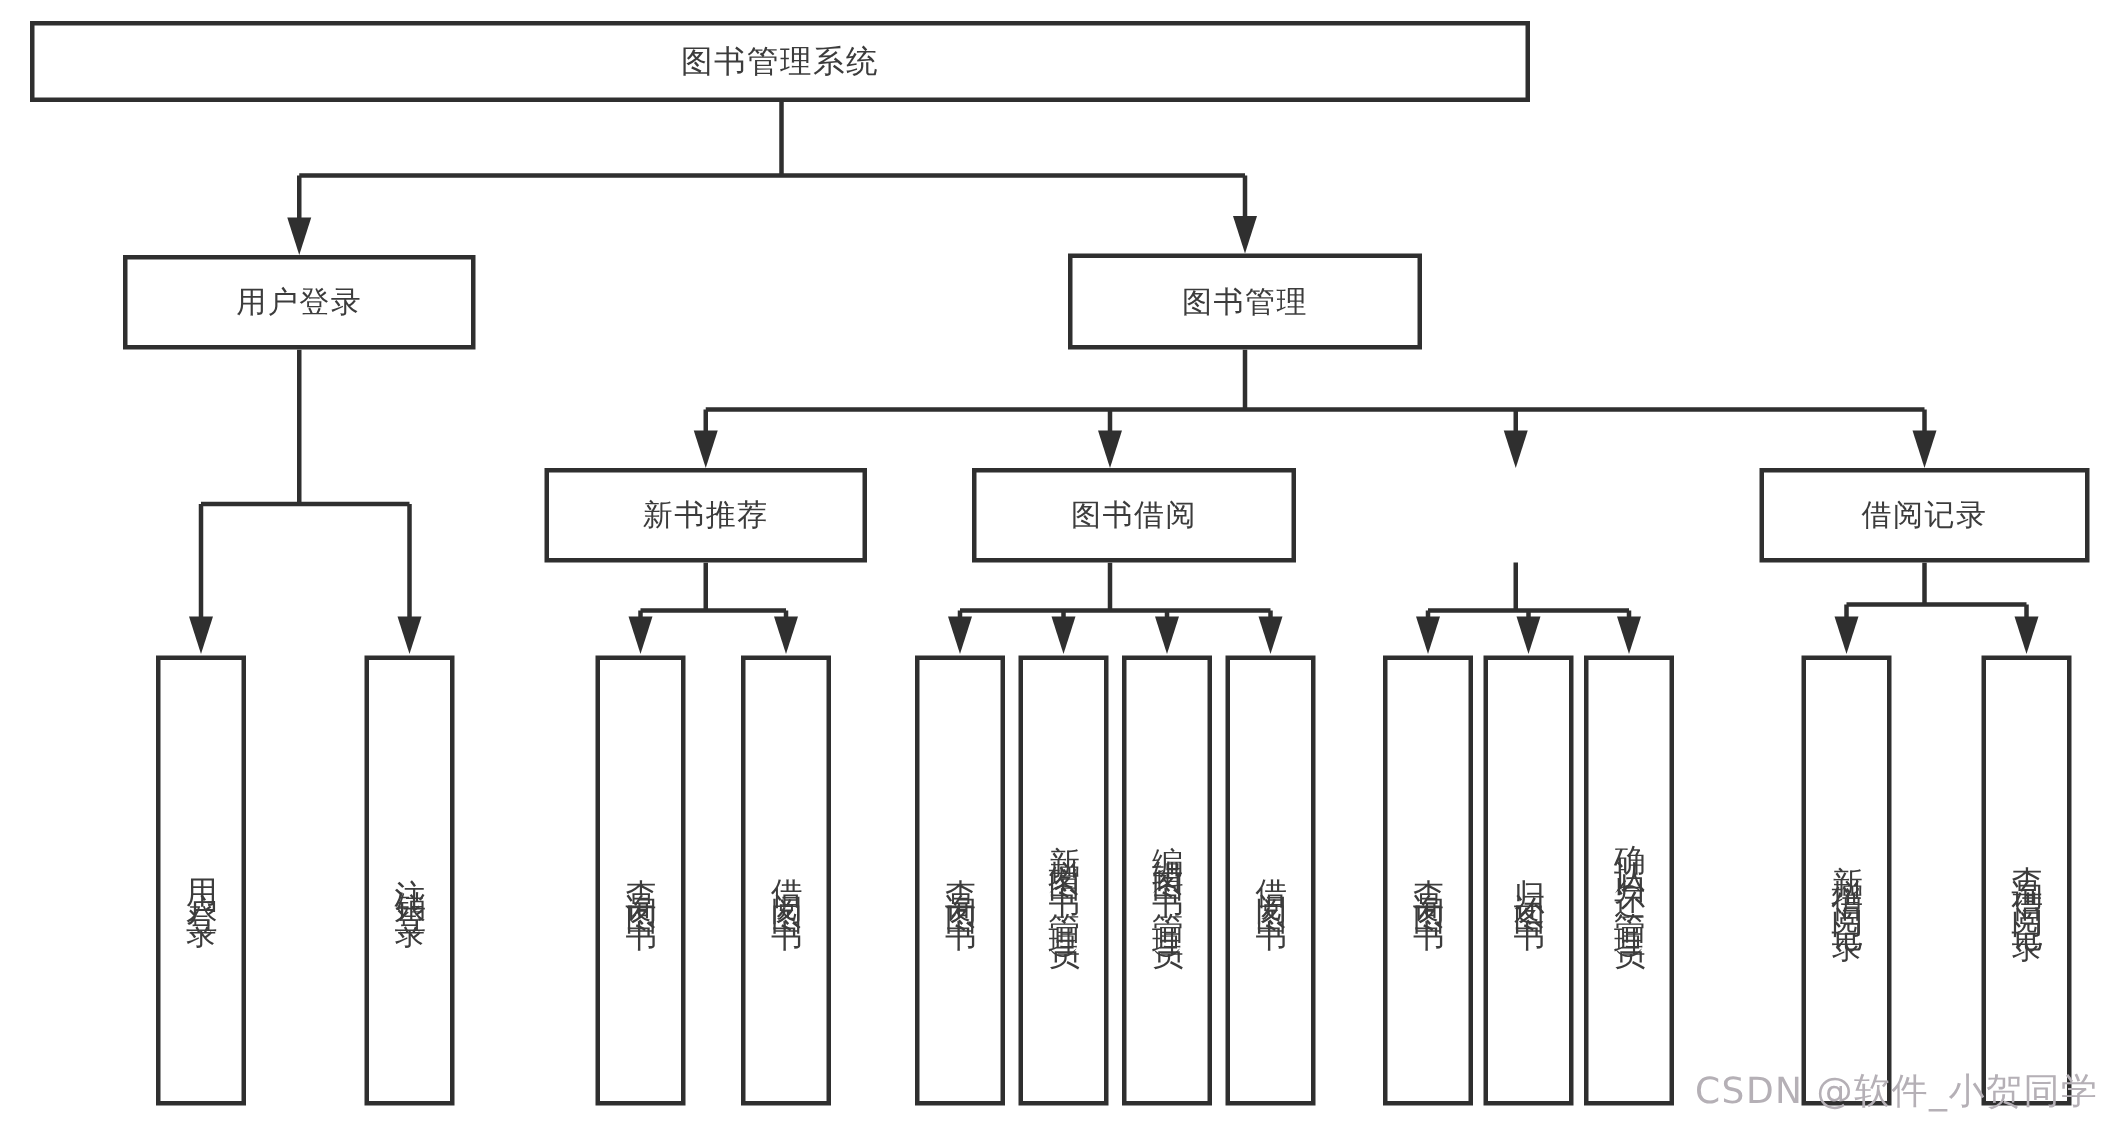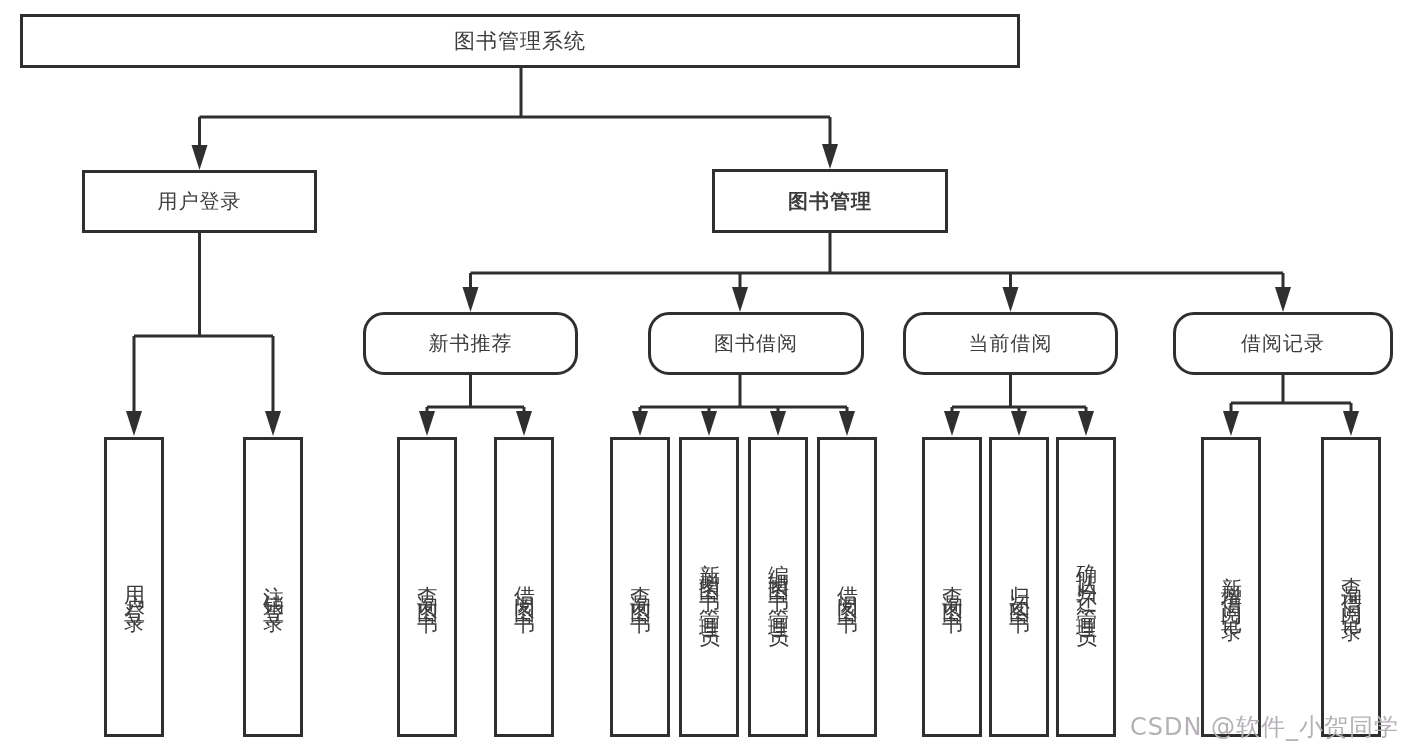--- a/index.html
+++ b/index.html
@@ -41,22 +41,22 @@
     display: flex;
     align-items: center;
     justify-content: center;
     color: var(--text, #3c3c3c);
     font-size: 20px;
     z-index: 1;
     letter-spacing: 1px;
   }
   .root  { left: 20px;  top: 14px;  width: 1000px; height: 54px; font-size: 21px; text-align: center; }
   .n-user    { left: 82px;  top: 170px; width: 235px; height: 63px; }
-  .n-bookmgr { left: 712px; top: 169px; width: 236px; height: 64px; font-weight: bold; }
-  .l3 { top: 312px; height: 63px; border-radius: 21px; }
+  .n-bookmgr { left: 712px; top: 169px; width: 236px; height: 64px; }
+  .l3 { top: 312px; height: 63px; }
   .n-newrec  { left: 363px;  width: 215px; }
   .n-borrow  { left: 648px;  width: 216px; }
   .n-current { left: 903px;  width: 215px; }
   .n-records { left: 1173px; width: 220px; }
   .leaf {
     position: absolute;
     top: 437px;
     width: 60px;
     height: 300px;
     box-sizing: border-box;
@@ -145,23 +145,20 @@
   <div class="box n-bookmgr">
     <span>图书管理</span>
   </div>
 
   <div class="box l3 n-newrec">
     <span>新书推荐</span>
   </div>
   <div class="box l3 n-borrow">
     <span>图书借阅</span>
   </div>
-  <div class="box l3 n-current">
-    <span>当前借阅</span>
-  </div>
   <div class="box l3 n-records">
     <span>借阅记录</span>
   </div>
 
   <div class="leaf" style="left:104px">
     <span>用户登录</span>
   </div>
   <div class="leaf" style="left:243px">
     <span>注销登录</span>
   </div>

